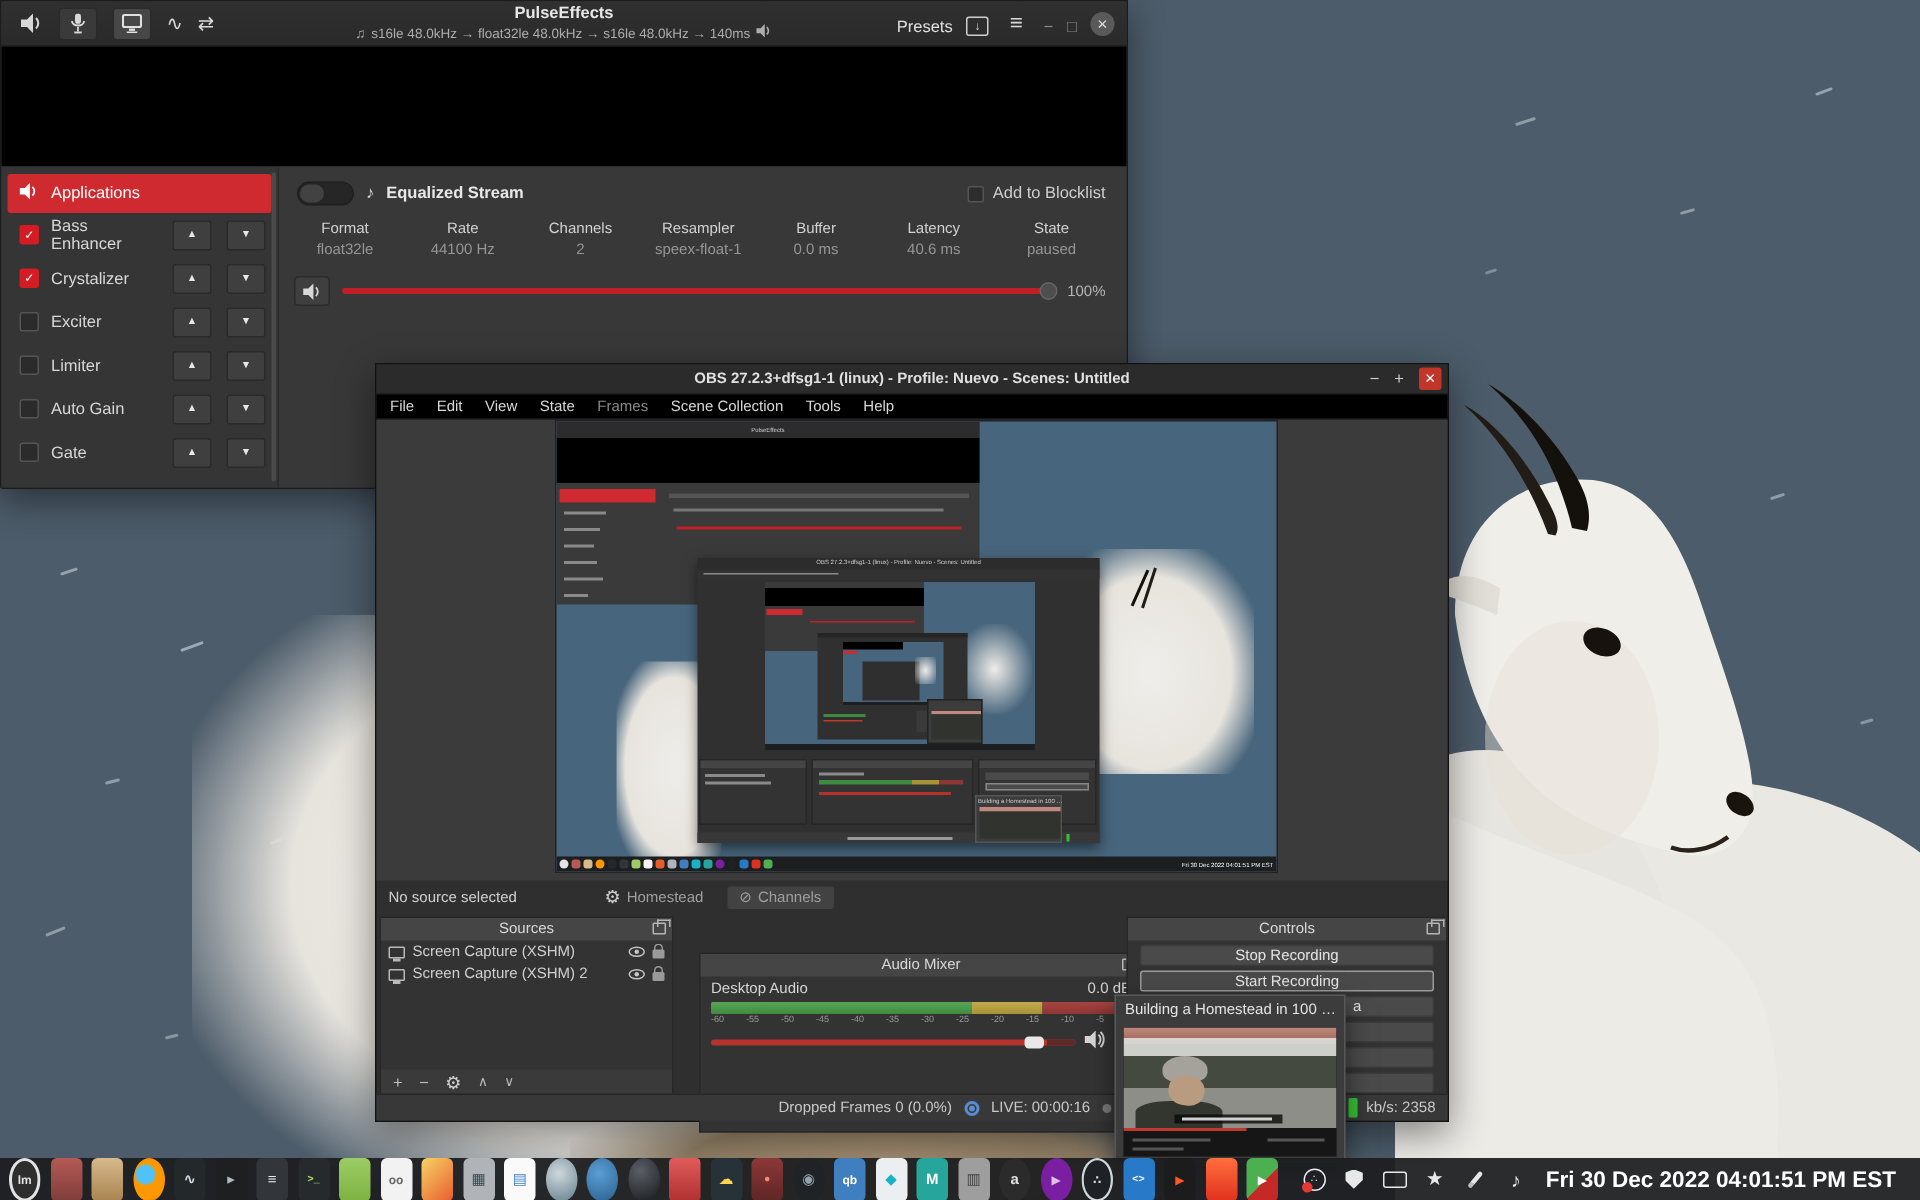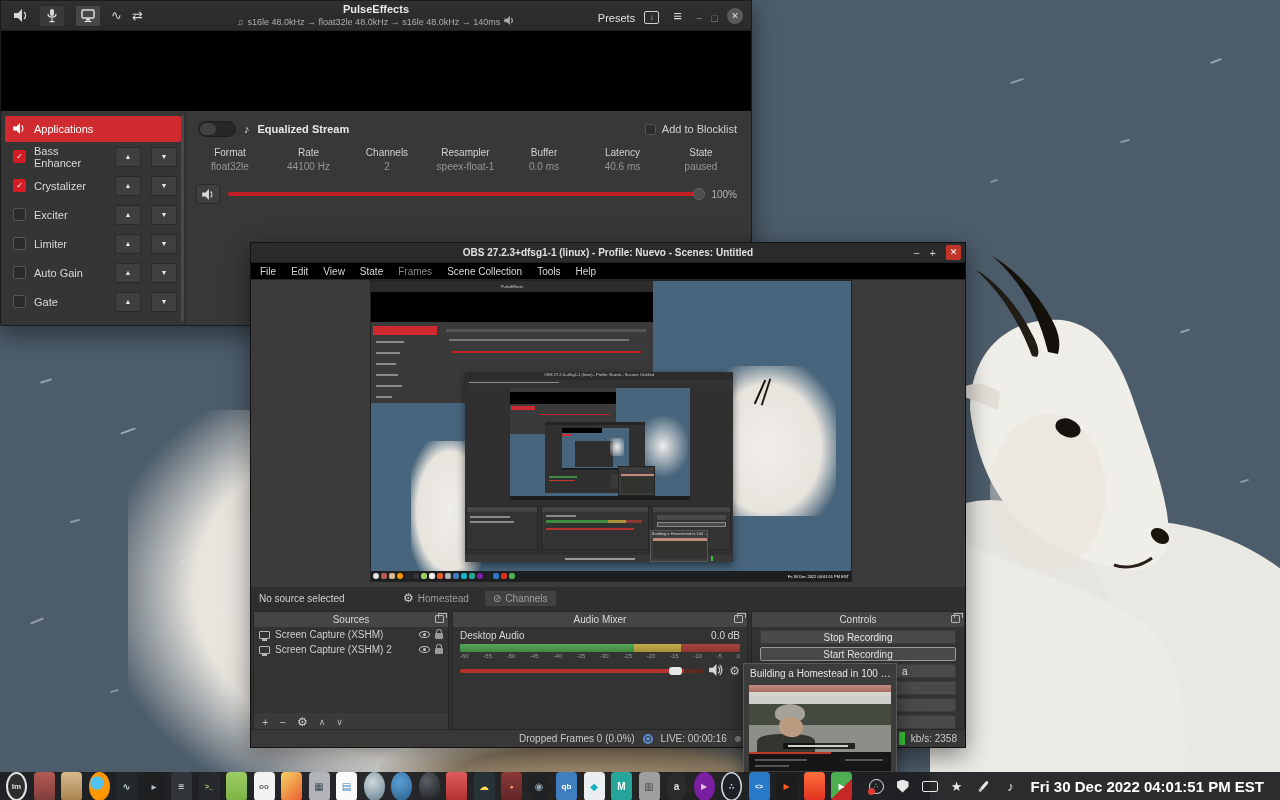--- a/index.html
+++ b/index.html
@@ -96,21 +96,21 @@
   #dock-sources { left:2px; width:196px; }
   .src-row { display:flex; align-items:center; gap:5px; padding:2px 5px; }
   .src-ico { width:11px; height:8px; border:1px solid #b9b9b9; border-radius:1px; position:relative; }
   .src-ico::after { content:""; position:absolute; left:2px; bottom:-3px; width:5px; height:2px; background:#b9b9b9; }
   .src-label { font-size:10px; color:#cfcfcf; flex:1; }
   .eye { width:11px; height:7px; border:1px solid #c5c5c5; border-radius:50%; position:relative; }
   .eye::after { content:""; position:absolute; left:3px; top:1px; width:3px; height:3px; background:#c5c5c5; border-radius:50%; }
   .lock { width:8px; height:6px; background:#9a9a9a; border-radius:1px; position:relative; margin-top:3px; }
   .lock::before { content:""; position:absolute; left:1px; top:-4px; width:4px; height:4px; border:1.5px solid #9a9a9a; border-bottom:none; border-radius:3px 3px 0 0; }
   #src-footer { position:absolute; left:0; bottom:0; right:0; height:17px; background:#3a3a3a; display:flex; align-items:center; gap:11px; padding:0 8px; color:#bdbdbd; font-size:11px; }
-  #dock-mixer { left:201px; width:296px; }
+  #dock-mixer { left:215px; width:296px;margin-top:24px; }
   #mix-row1 { display:flex; align-items:center; padding:3px 7px 1px 7px; }
   #mix-name { font-size:10px; color:#d5d5d5; flex:1; }
   #mix-db { font-size:10px; color:#d5d5d5; }
   #meter { margin:2px 7px 0 7px; height:8px; display:flex; border-radius:1px; overflow:hidden; }
   #meter .g { width:62%; background:linear-gradient(#58a558,#3f8a3f); }
   #meter .y { width:17%; background:linear-gradient(#c0aa4a,#a8923a); }
   #meter .r { width:21%; background:linear-gradient(#a84440,#8c3733); }
   #ticks { margin:1px 7px 0 7px; display:flex; justify-content:space-between; }
   #ticks span { font-size:6px; color:#9a9a9a; }
   #mix-sliderrow { display:flex; align-items:center; margin:3px 7px 0 7px; gap:6px; }

